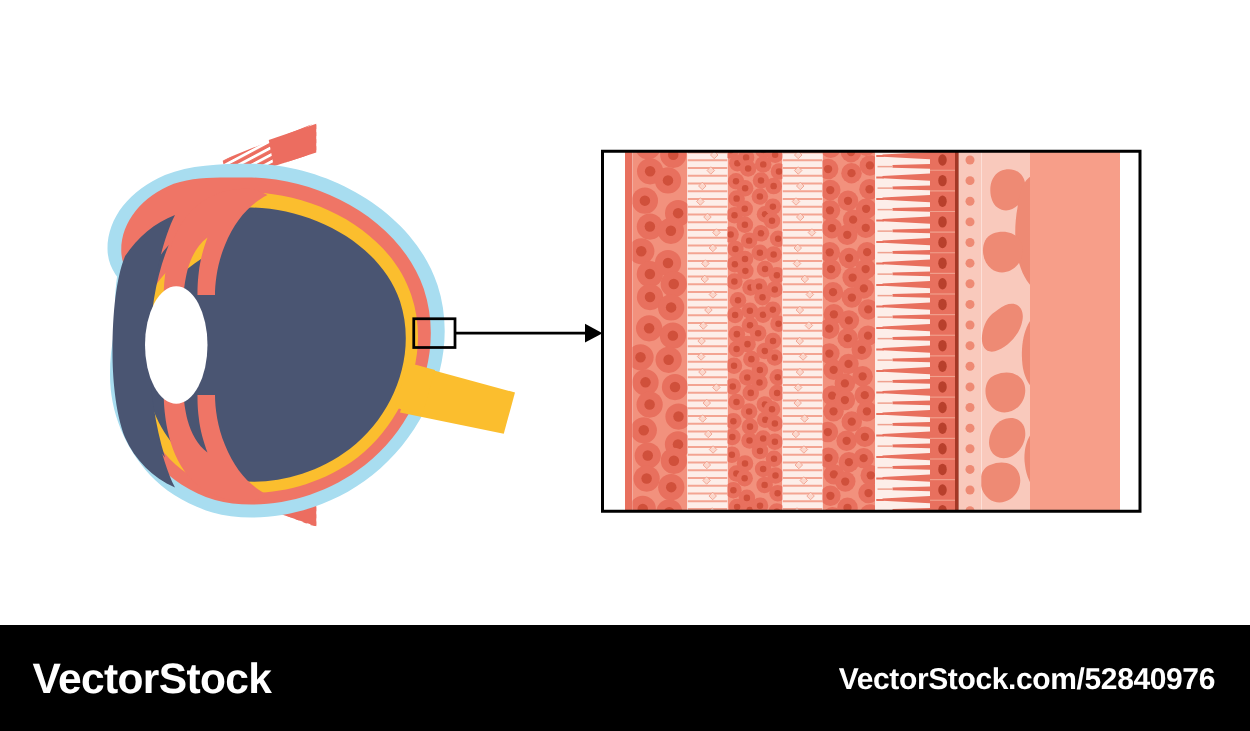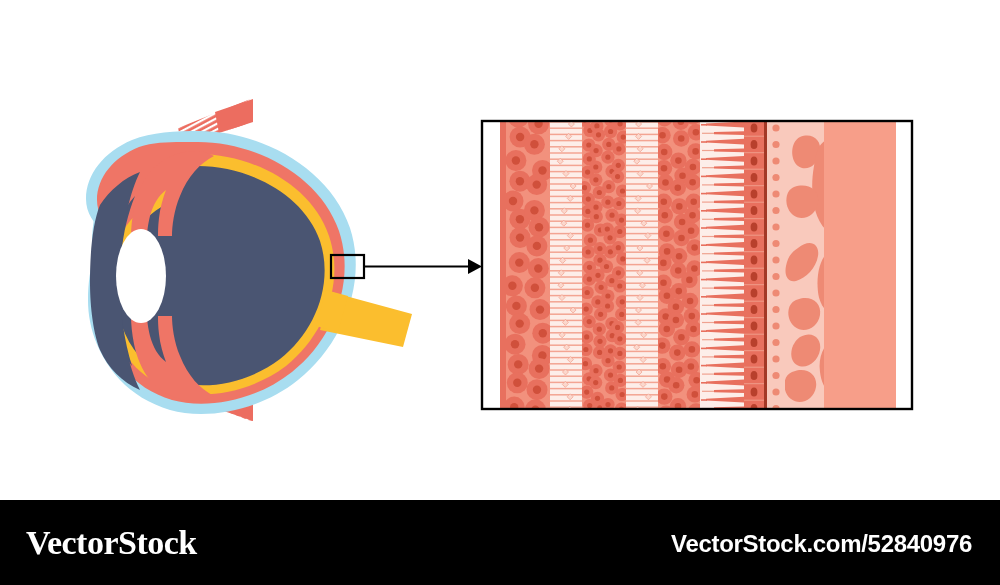--- a/index.html
+++ b/index.html
@@ -12,21 +12,21 @@
   #stage{position:absolute;left:0;top:0;width:1000px;height:585px;background:#ffffff;}
   #art{position:absolute;left:0;top:0;}
   #watermark{
     position:absolute;left:0;top:500px;width:1000px;height:85px;
     background:#000000;
   }
   #wm-logo{
     position:absolute;left:26px;top:26px;
     color:#ffffff;font-size:34px;font-weight:bold;
     letter-spacing:-0.5px;line-height:34px;
-    font-family:Liberation Serif, serif;
+    font-family:Liberation Sans, sans-serif;
   }
   #wm-url{
     position:absolute;right:28px;top:32px;
     color:#ffffff;font-size:24px;font-weight:bold;
     letter-spacing:-0.3px;line-height:24px;
     font-family:"Liberation Sans", sans-serif;
     margin-left:41px;
   }
 </style>
 </head>

